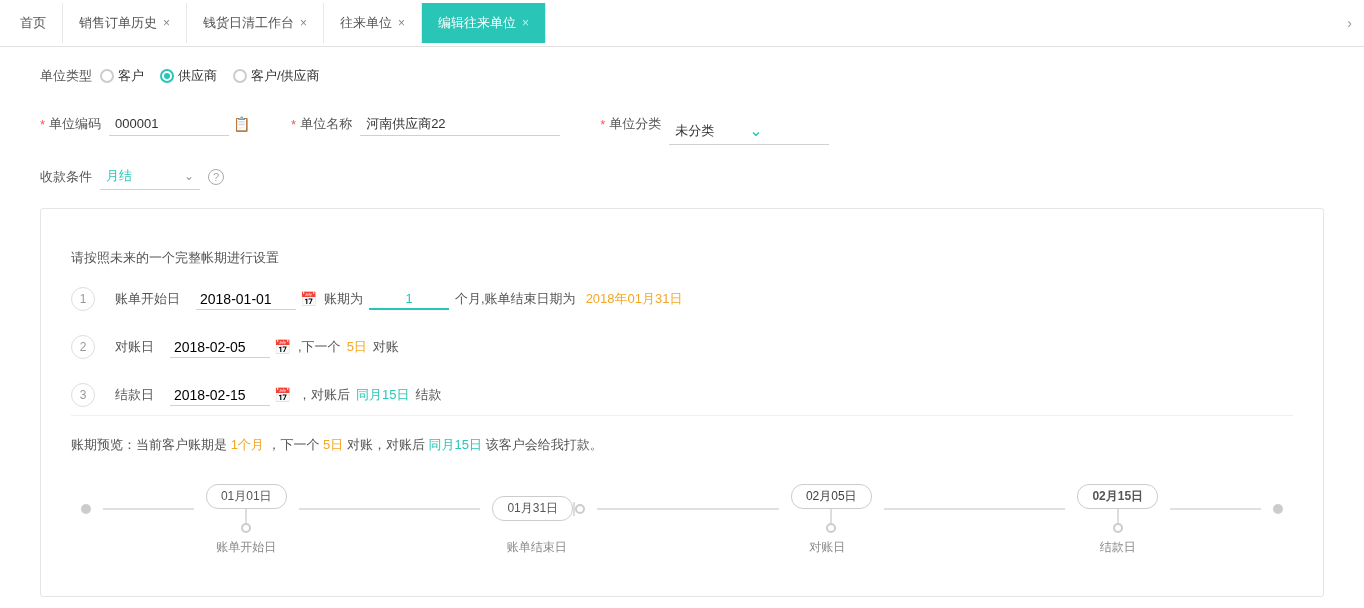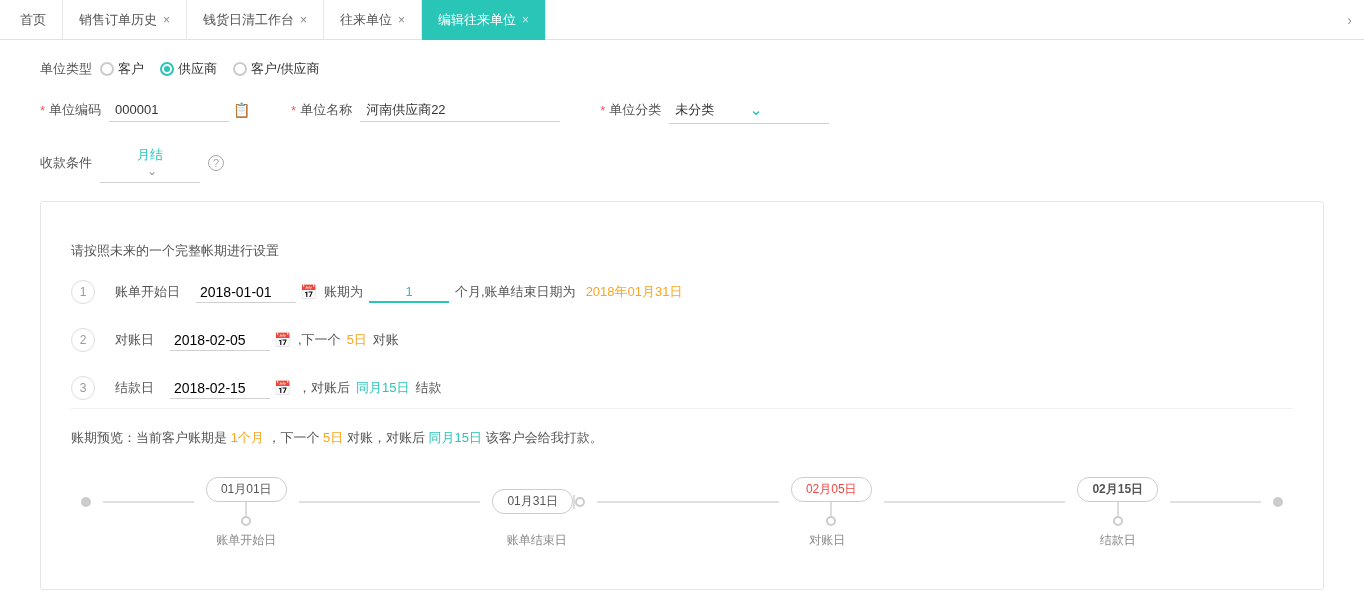--- a/index.html
+++ b/index.html
@@ -4,21 +4,21 @@
   <style>
     * { box-sizing: border-box; margin: 0; padding: 0; }
     body { font-family: "Microsoft YaHei", "PingFang SC", sans-serif; font-size: 13px; background: #f5f5f5; color: #333; }
 
     
     .tab-bar {
       display: flex;
       align-items: center;
       background: #fff;
       border-bottom: 1px solid #e0e0e0;
-      height: 40px;
+      height: 47px;
       padding-left: 0;
     }
     .tab-item {
       display: flex;
       align-items: center;
       padding: 0 16px;
       height: 40px;
       cursor: pointer;
       font-size: 13px;
       color: #555;
@@ -134,21 +134,20 @@
     }
 
     
     .dropdown-wrapper {
       display: flex;
       align-items: center;
       border-bottom: 1px solid #d0d0d0;
       padding: 4px 6px;
       min-width: 120px;
       cursor: pointer;
-      flex-direction: column;
     }
     .dropdown-value {
       color: #29c6b7;
       flex: 1;
     }
     .dropdown-arrow {
       color: #999;
       font-size: 12px;
       margin-left: 4px;
     }
@@ -170,21 +169,21 @@
 
     
     .select-dropdown {
       display: flex;
       align-items: center;
       border-bottom: 1px solid #d0d0d0;
       padding: 4px 6px;
       min-width: 160px;
       cursor: pointer;
     }
-    .select-dropdown span { flex: 1; }
+    .select-dropdown span { flex: 1; margin-top: 14px; }
     .select-dropdown .arrow { color: #29c6b7; font-size: 16px; }
 
     
     .card-box {
       border: 1px solid #e5e5e5;
       border-radius: 3px;
       padding: 40px 30px;
       margin-bottom: 20px;
     }
     .card-title {
@@ -400,21 +399,21 @@
 
         <div style="display:flex;flex-direction:row;align-items:center;flex-shrink:0;">
           <div style="border:1px solid #ccc;border-radius:12px;padding:3px 14px;font-size:12px;color:#555;background:#fff;">01月31日</div>
           <div style="width:2px;height:14px;background:#ddd;"></div>
           <div style="width:10px;height:10px;border-radius:50%;background:#fff;border:2px solid #ccc;"></div>
         </div>
 
         <div style="flex:2;height:2px;background:#e0e0e0;"></div>
 
         <div style="display:flex;flex-direction:column;align-items:center;flex-shrink:0;">
-          <div style="border:1px solid #ccc;border-radius:12px;padding:3px 14px;font-size:12px;color:#ef4444;background:#fff;">02月05日</div>
+          <div style="border:1px solid #ccc;border-radius:12px;padding:3px 14px;font-size:12px;color:#404040;background:#fff;">02月05日</div>
           <div style="width:2px;height:14px;background:#ddd;"></div>
           <div style="width:10px;height:10px;border-radius:50%;background:#fff;border:2px solid #ccc;"></div>
         </div>
 
         <div style="flex:2;height:2px;background:#e0e0e0;"></div>
 
         <div style="display:flex;flex-direction:column;align-items:center;flex-shrink:0;font-weight:bold;">
           <div style="border:1px solid #ccc;border-radius:12px;padding:3px 14px;font-size:12px;color:#555;background:#fff;">02月15日</div>
           <div style="width:2px;height:14px;background:#ddd;"></div>
           <div style="width:10px;height:10px;border-radius:50%;background:#fff;border:2px solid #ccc;"></div>

